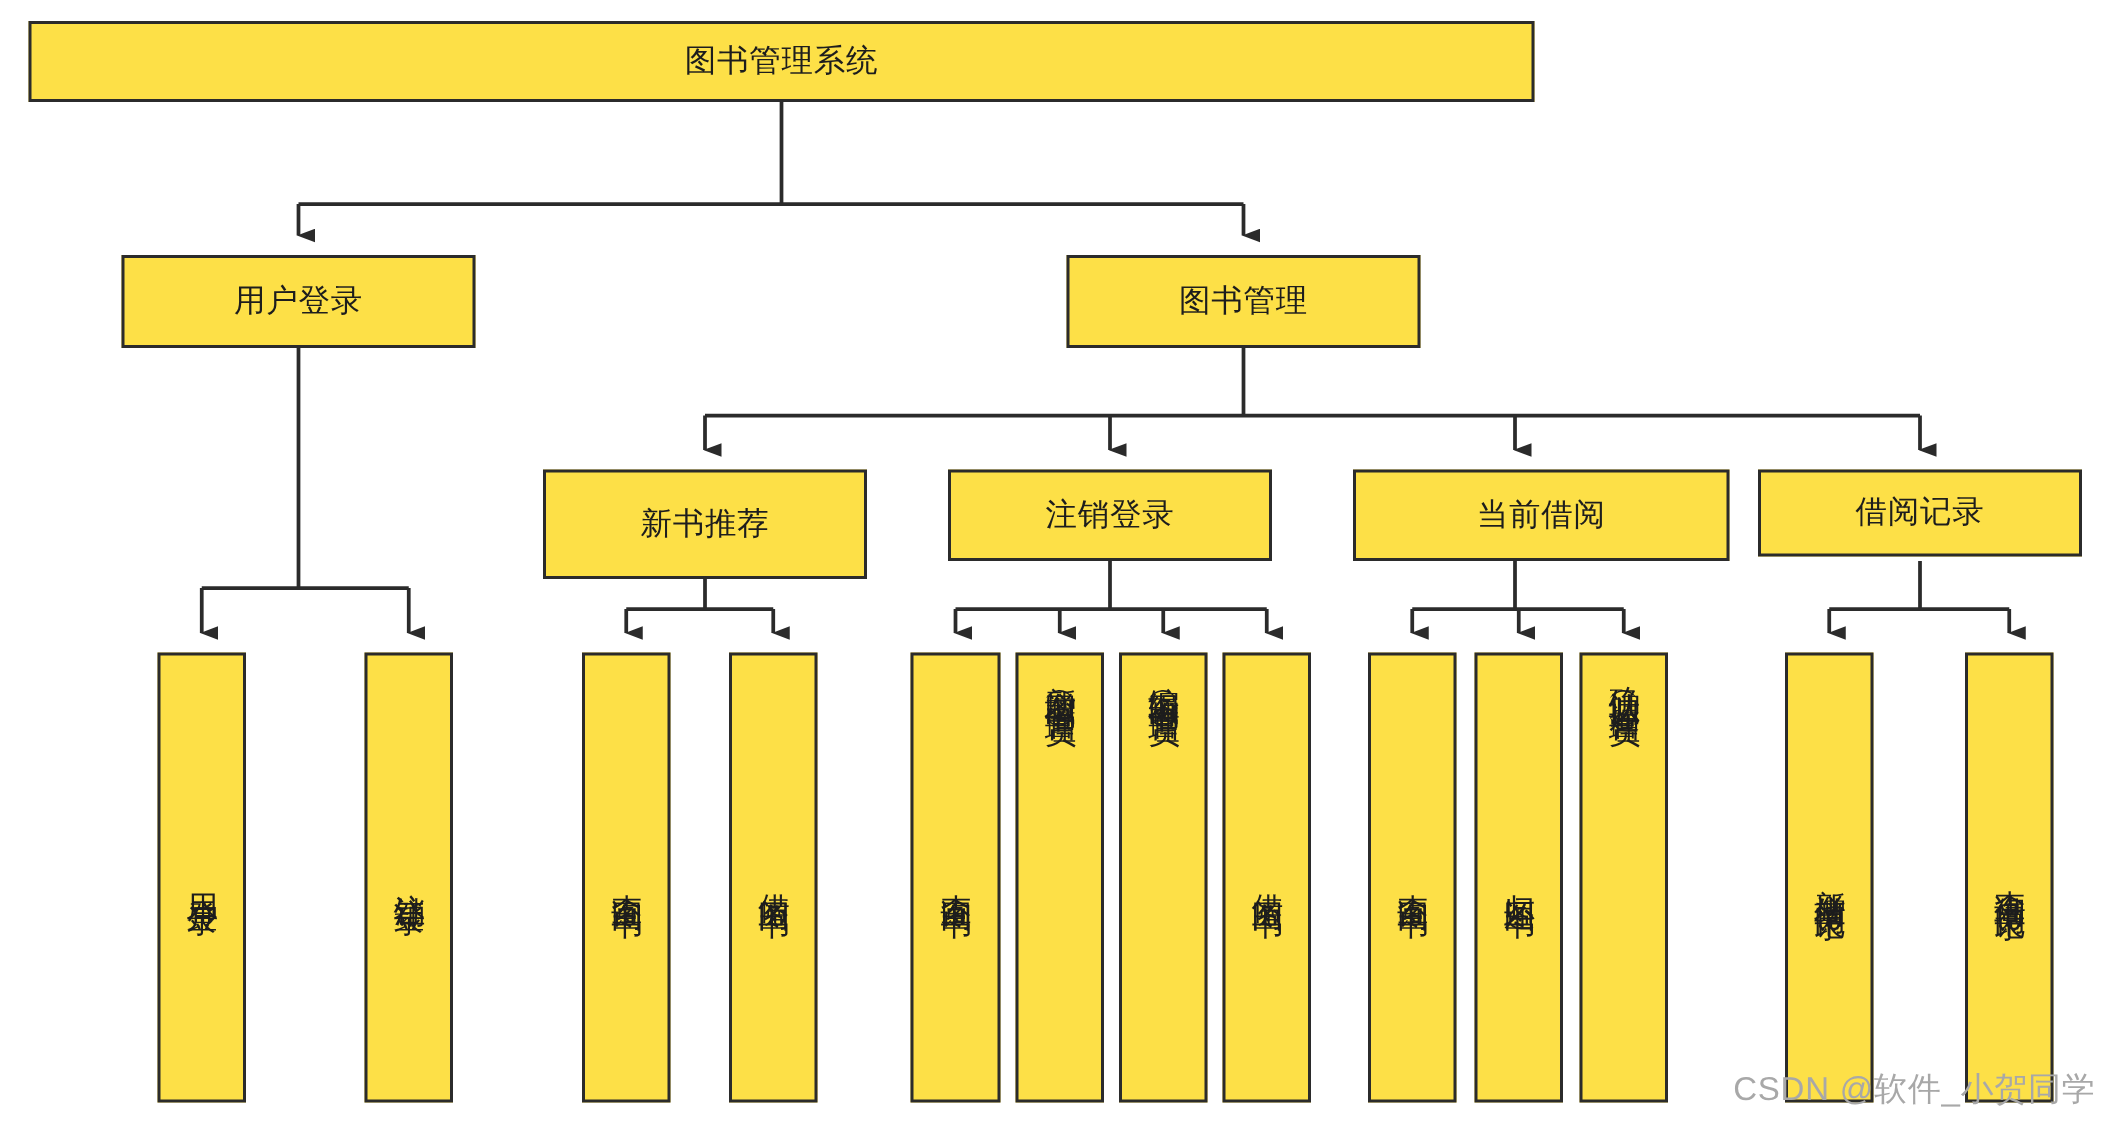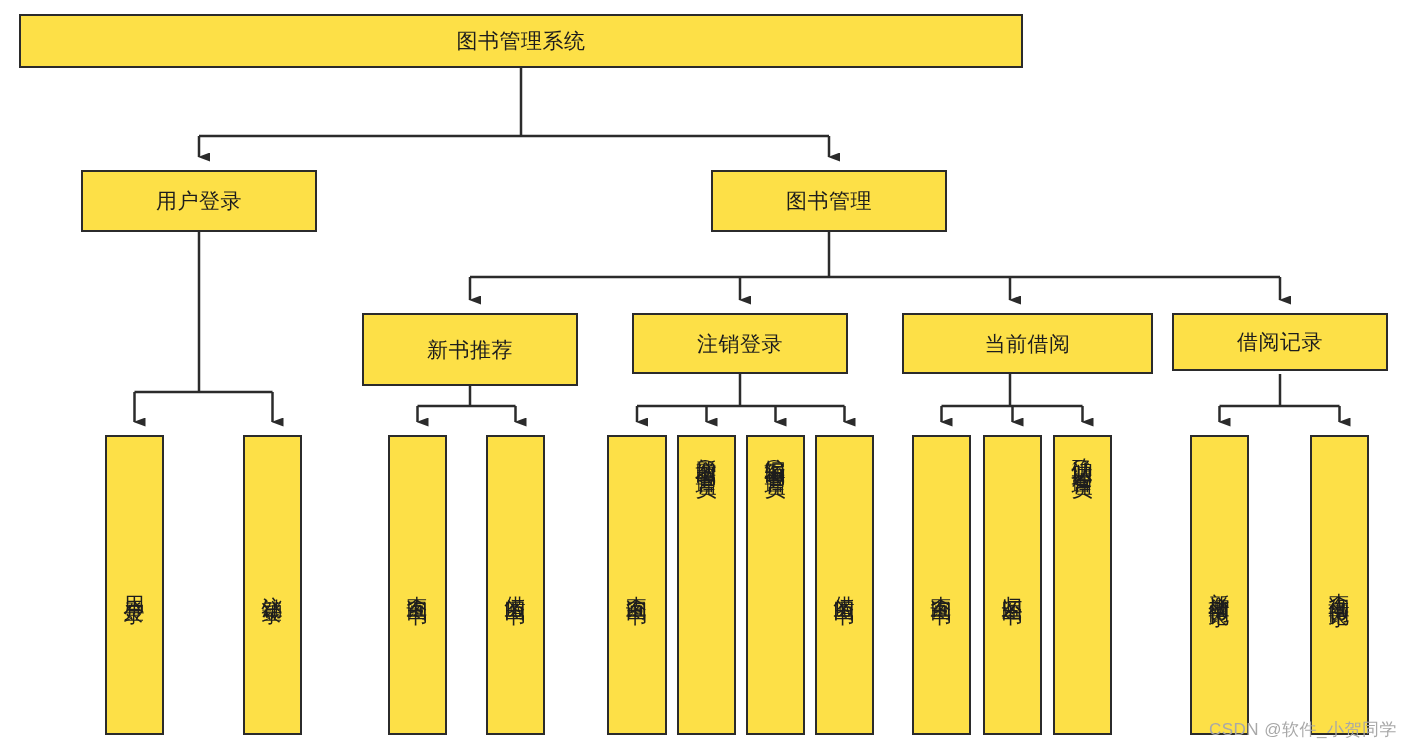--- a/index.html
+++ b/index.html
@@ -57,21 +57,21 @@
     white-space: nowrap;
   }
   .node.vert.centered {
     align-items: center;
     padding-top: 0;
   }
   .watermark {
     position: absolute;
     right: 8px;
     bottom: 6px;
-    font-size: 17px;
+    font-size: 22px;
     color: #a8a8a8;
     letter-spacing: 0.5px;
     white-space: nowrap;
     pointer-events: none;
   }
 </style>
 </head>
 <body>
 
 <div id="canvas">

